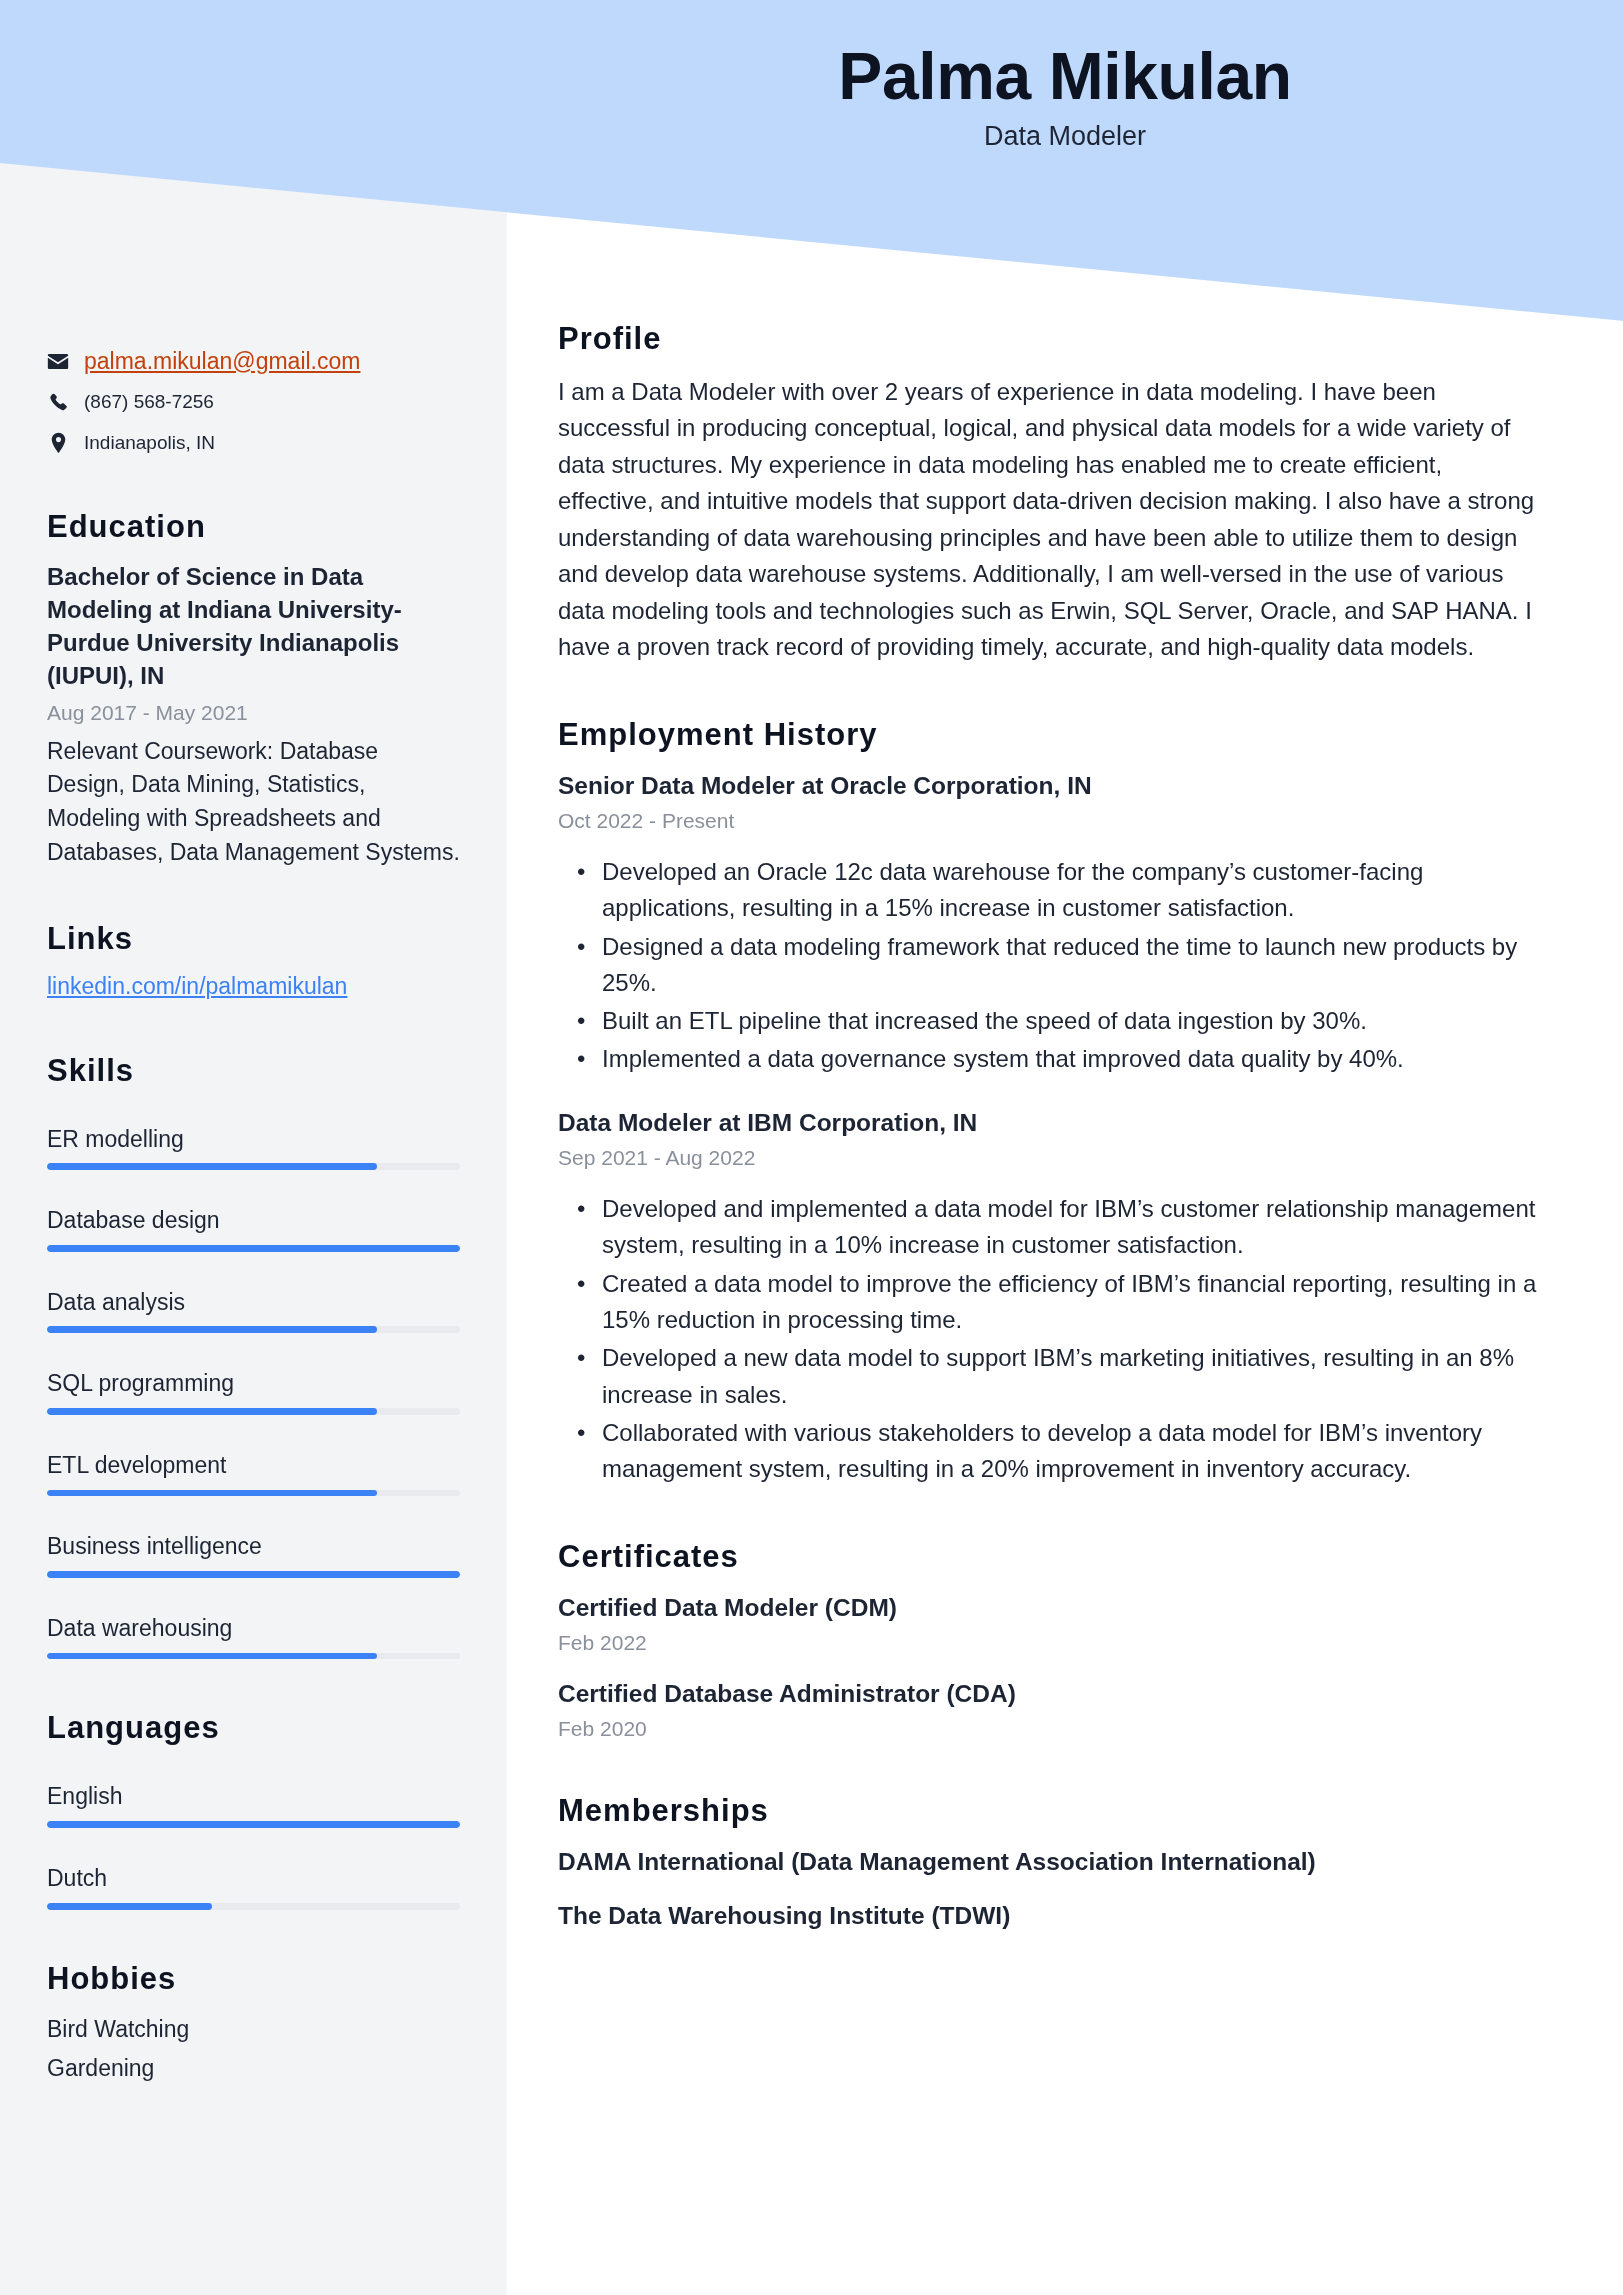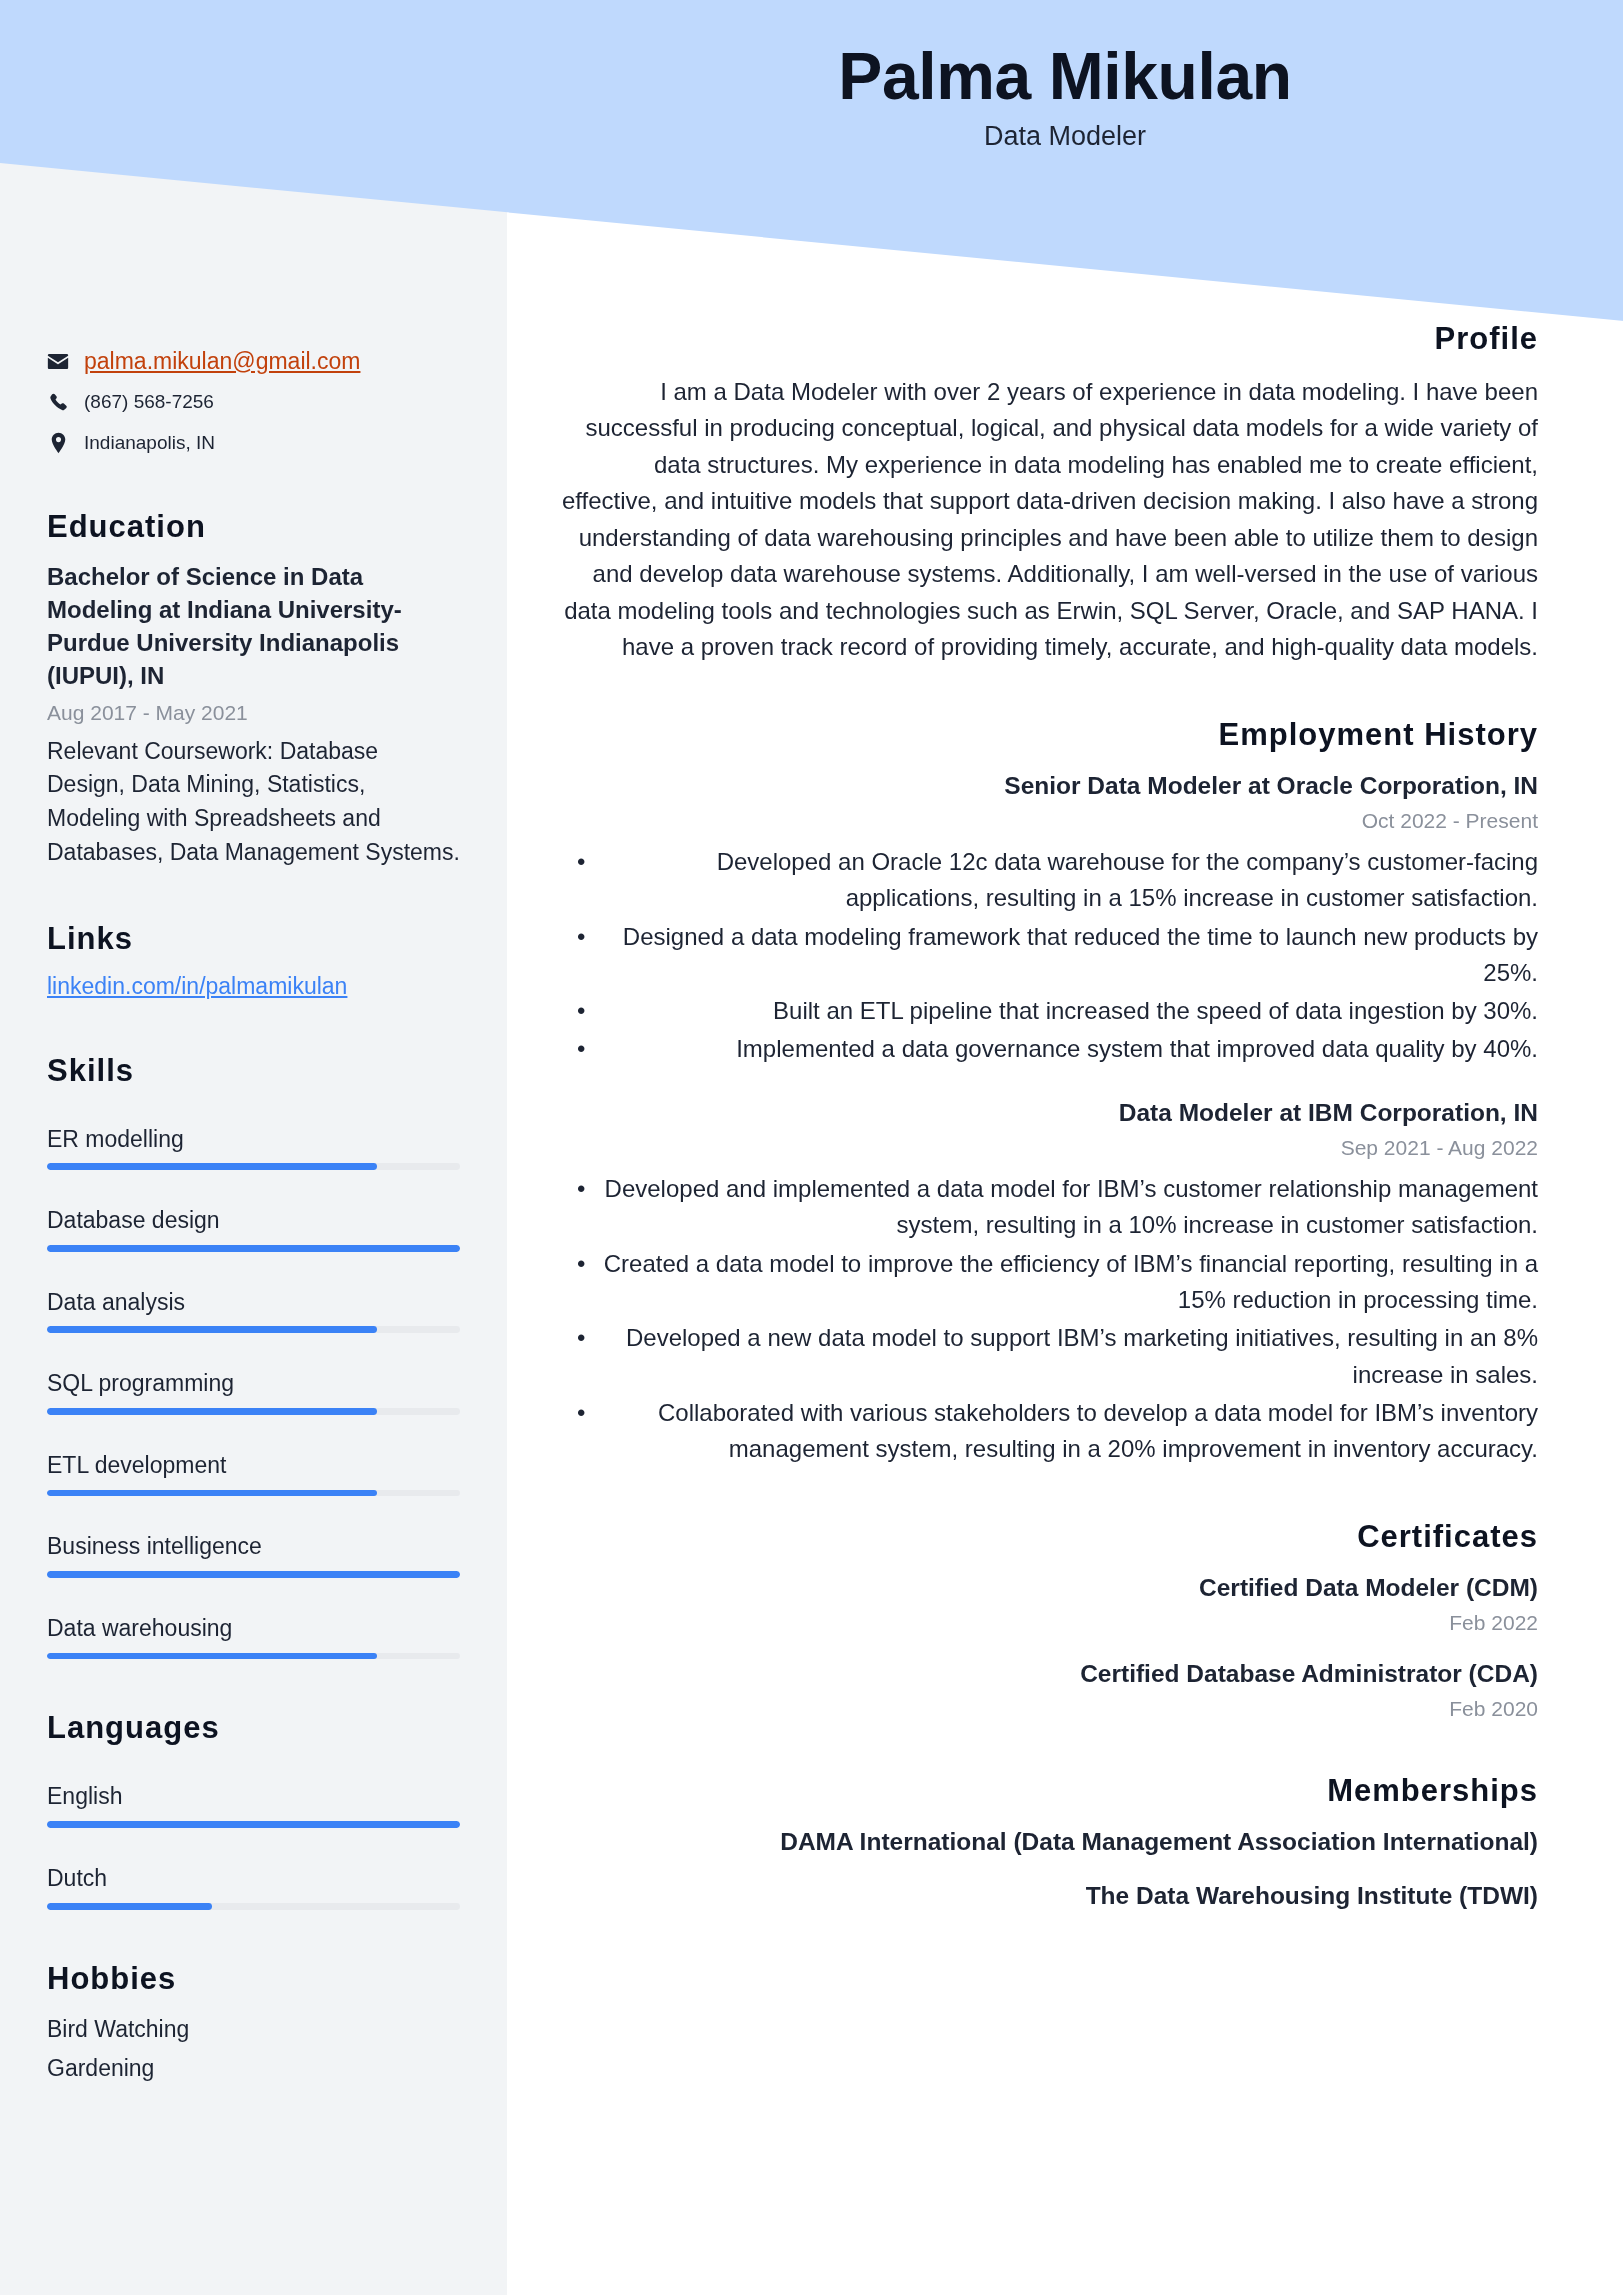--- a/index.html
+++ b/index.html
@@ -84,21 +84,20 @@
 
   .sidebar {
     width: 507px;
     padding: 338px 47px 0 47px;
     position: relative;
   }
 
   .main {
     width: 1116px;
     padding: 321px 85px 6px 51px;
-    text-align: right;
   }
 
   
   .contact-list { margin-top: 8.5px; }
 
   .contact-row {
     display: flex;
     align-items: center;
     gap: 15px;
     margin-bottom: 12px;
@@ -225,21 +224,21 @@
   }
 
   .job-date {
     font-size: 21px;
     color: #8a909b;
     margin-top: 5px;
     line-height: 1.3;
   }
 
   .bullets {
-    margin-top: 10px;
+    margin-top: 20px;
     padding-left: 44px;
     list-style: none;
   }
 
   .bullets li {
     font-size: 24px;
     color: #1d2433;
     line-height: 1.52;
     position: relative;
     margin-bottom: 1.7px;

